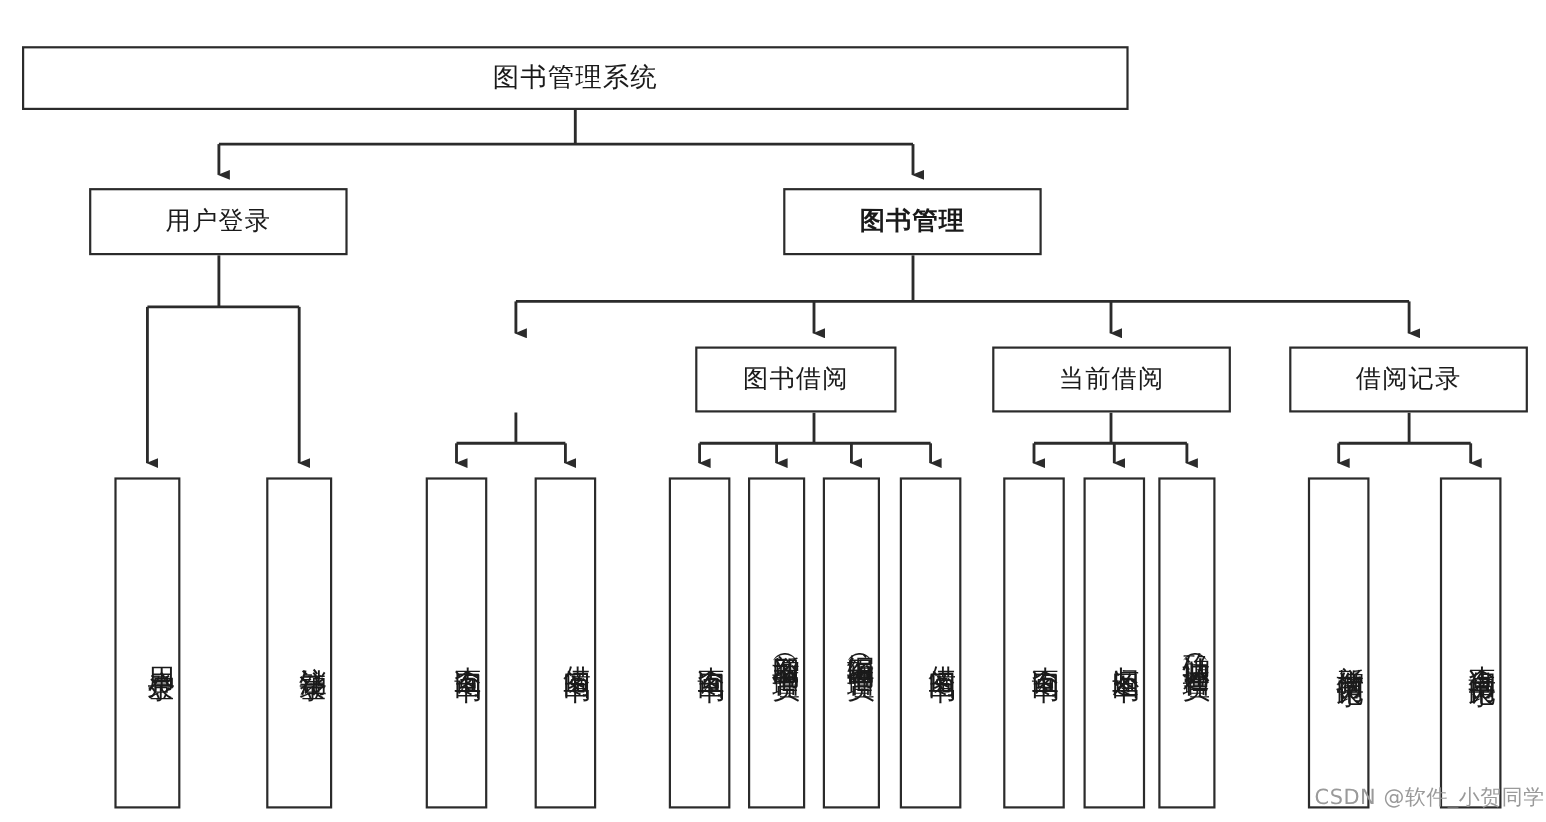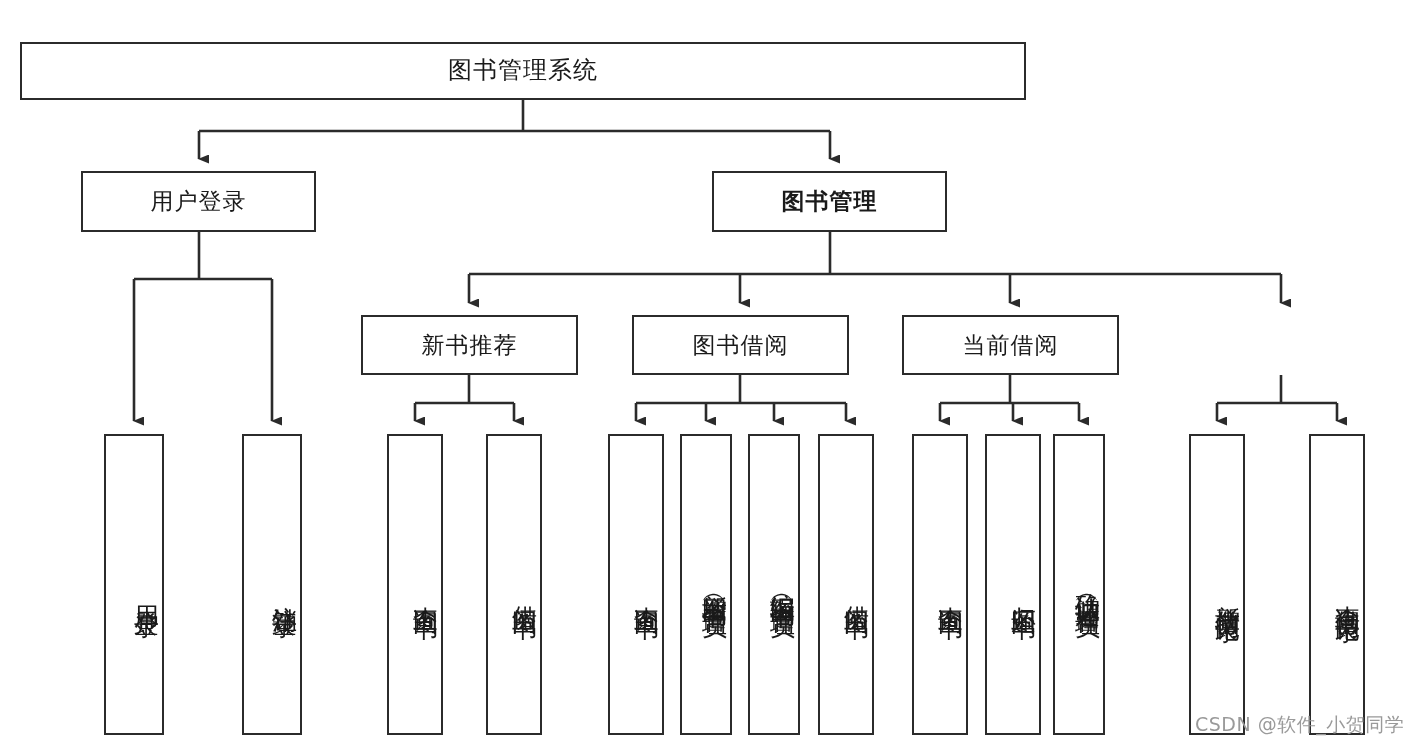--- a/index.html
+++ b/index.html
@@ -127,28 +127,28 @@
     <span>图书管理系统</span>
   </div>
 
   <div class="node h" style="left:81px; top:171px; width:235px; height:61px;">
     <span>用户登录</span>
   </div>
   <div class="node h" style="left:712px; top:171px; width:235px; height:61px;font-weight:bold;">
     <span>图书管理</span>
   </div>
 
-  <div class="node h" style="left:361px; top:315px; width:217px; height:60px;">
-    <span>新书推荐</span>
-  </div>
-  <div class="node h" style="left:632px; top:315px; width:217px; height:60px;">
+  <div class="node h" style="left:632px; top:315px; width:183px; height:60px;">
     <span>图书借阅</span>
   </div>
   <div class="node h" style="left:902px; top:315px; width:217px; height:60px;">
     <span>当前借阅</span>
+  </div>
+  <div class="node h" style="left:1172px; top:315px; width:217px; height:60px;">
+    <span>借阅记录</span>
   </div>
 
   <div class="node v" style="left:104px; top:434px; width:60px; height:301px;">
     <span class="vtxt">用户登录</span>
   </div>
   <div class="node v" style="left:242px; top:434px; width:60px; height:301px;">
     <span class="vtxt">注销登录</span>
   </div>
 
   <div class="node v" style="left:387px; top:434px; width:56px; height:301px;">

